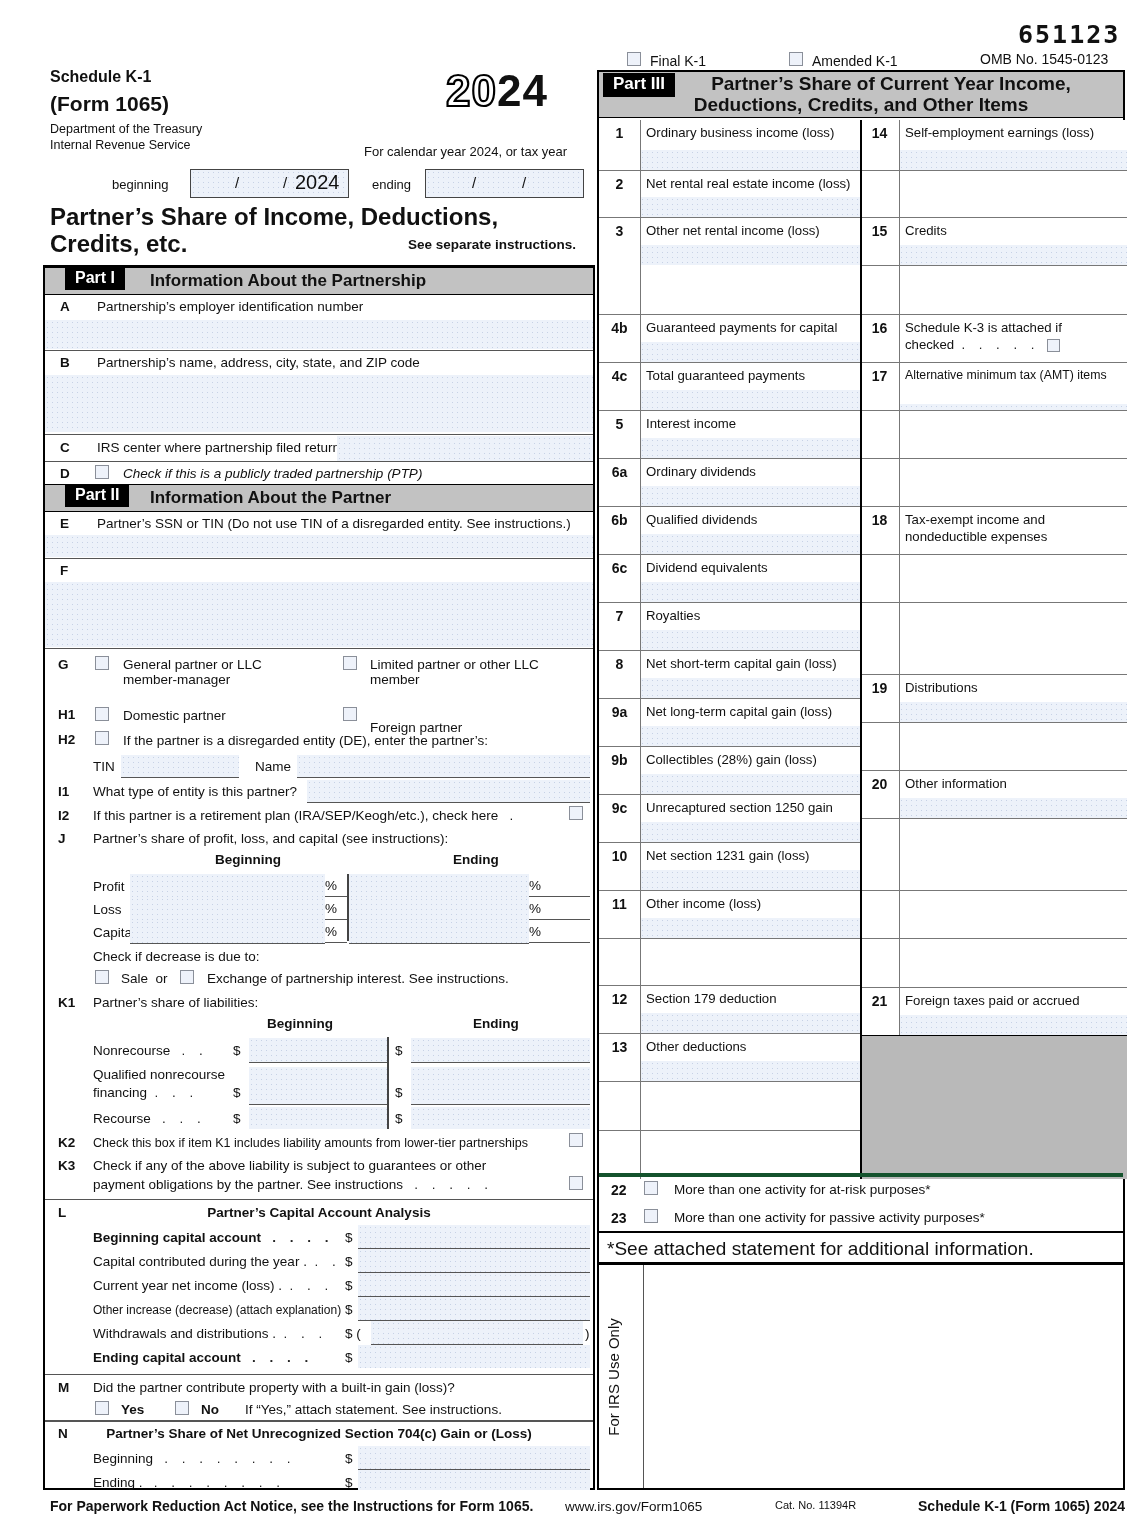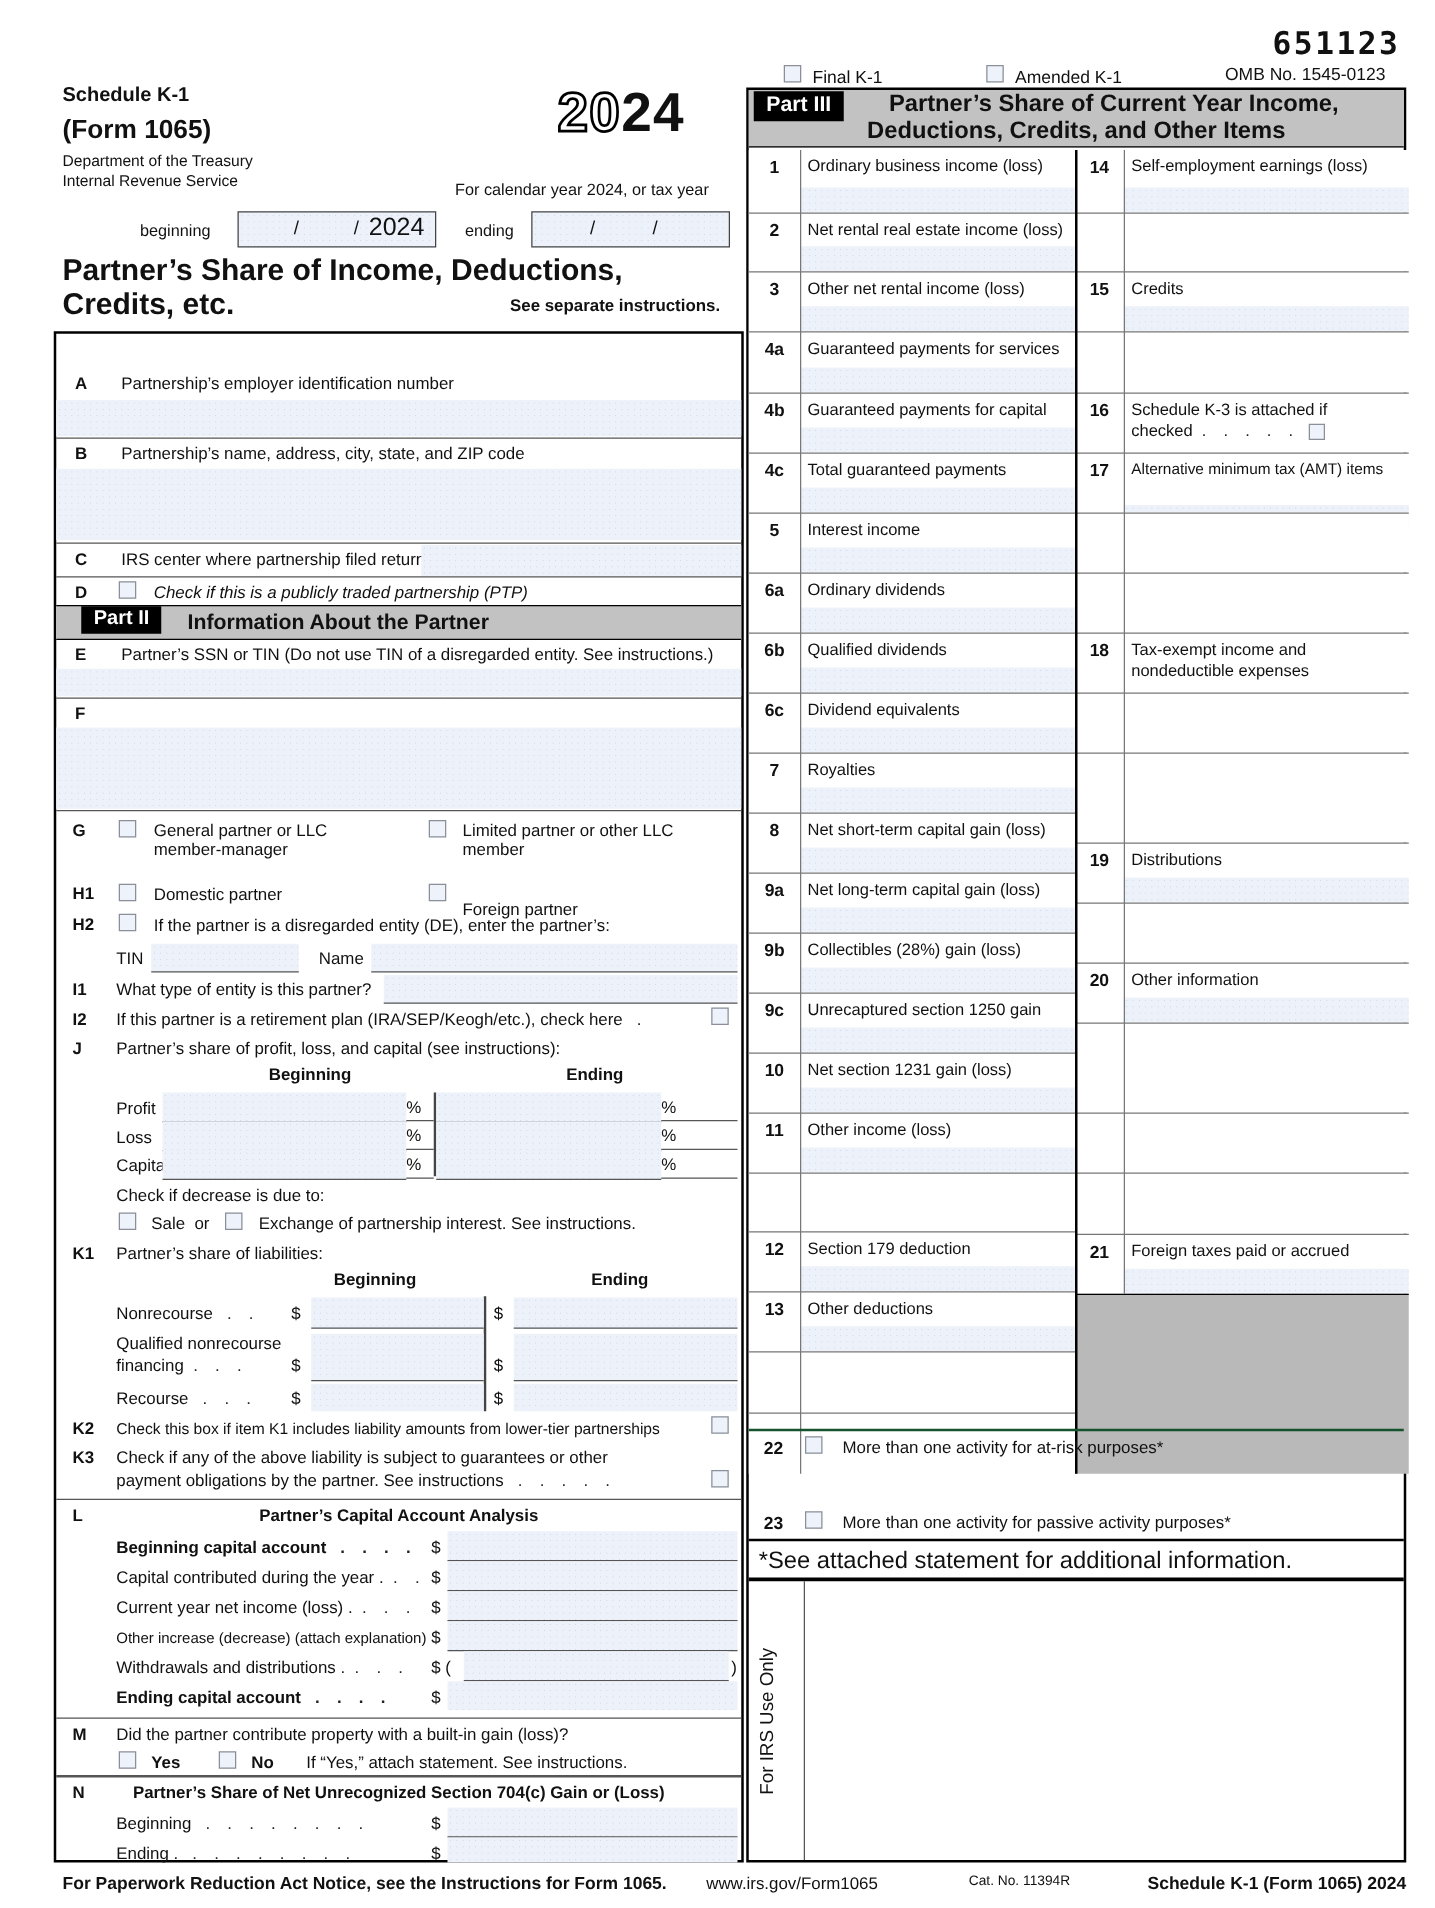--- a/index.html
+++ b/index.html
@@ -57,20 +57,24 @@
 
   <div class="abs" style="left:1018px;top:20px;font-size:25px;font-weight:600;font-family:'DejaVu Sans Mono',monospace;letter-spacing:2px;">651123</div>
   <span class="cb abs" style="left:627px;top:52px;"></span>
   <div class="abs" style="left:650px;top:53px;font-size:14px;">Final K-1</div>
   <span class="cb abs" style="left:789px;top:52px;"></span>
   <div class="abs" style="left:812px;top:53px;font-size:14px;">Amended K-1</div>
   <div class="abs" style="left:980px;top:51px;font-size:14px;">OMB No. 1545-0123</div>
 
   <div class="abs" style="left:43px;top:265px;width:552px;height:1225px;border:2px solid #000;box-sizing:border-box;">
 
+    <div class="bar abs" style="left:0;top:0;width:100%;height:26px;">
+      <span class="pbox abs" style="left:20px;top:0;font-size:16px;">Part I</span>
+      <span class="abs b" style="left:105px;top:3px;font-size:17px;">Information About the Partnership</span>
+    </div>
 
     <div class="abs b lbl" style="left:15px;top:32px;">A</div>
     <div class="abs lbl" style="left:52px;top:32px;">Partnership’s employer identification number</div>
     <div class="abs fill" style="left:0px;top:53px;right:0px;height:29px;"></div>
     <div class="hline" style="left:0;top:83px;width:100%;"></div>
 
     <div class="abs b lbl" style="left:15px;top:88px;">B</div>
     <div class="abs lbl" style="left:52px;top:88px;">Partnership’s name, address, city, state, and ZIP code</div>
     <div class="abs fill" style="left:0px;top:108px;right:0px;height:57px;"></div>
     <div class="hline" style="left:0;top:167px;width:100%;"></div>
@@ -258,25 +262,20 @@
     <div class="p3row" style="top:98px;width:261px;height:47px;">
         <span class="p3num">2</span>
         <span class="p3lab">Net rental real estate income (loss)</span>
         <span class="p3val fill"></span>
       </div>
     <div class="p3row" style="top:145px;width:261px;height:48px;">
         <span class="p3num">3</span>
         <span class="p3lab">Other net rental income (loss)</span>
         <span class="p3val fill"></span>
       </div>
-    <div class="p3row" style="top:193px;width:261px;height:49px;">
-        <span class="p3num">4a</span>
-        <span class="p3lab">Guaranteed payments for services</span>
-        <span class="p3val fill"></span>
-      </div>
     <div class="p3row" style="top:242px;width:261px;height:48px;">
         <span class="p3num">4b</span>
         <span class="p3lab">Guaranteed payments for capital</span>
         <span class="p3val fill"></span>
       </div>
     <div class="p3row" style="top:290px;width:261px;height:48px;">
         <span class="p3num">4c</span>
         <span class="p3lab">Total guaranteed payments</span>
         <span class="p3val fill"></span>
       </div>
@@ -396,21 +395,21 @@
         <span class="p3num" style="width:39px;">21</span>
         <span class="p3lab" style="left:45px;">Foreign taxes paid or accrued</span>
         <span class="p3val fill" style="left:39px;"></span>
       </div>
     <div class="p3row" style="left:261px;top:963px;width:267px;height:144px;background:#b9b9b9;border-top:1.5px solid #000;"></div>
 
     <div class="vline" style="left:41px;top:48px;height:1059px;"></div>
     <div class="vline" style="left:261px;top:48px;height:1059px;width:2px;background:#000;"></div>
     <div class="vline" style="left:300px;top:48px;height:915px;"></div>
 
-    <div class="abs" style="left:0;top:1071px;width:100%;height:26px;border-top:2px solid #14532d;box-sizing:border-box;padding-left:39px;">
+    <div class="abs" style="left:0;top:1101px;width:100%;height:26px;border-top:4px solid #14532d;box-sizing:border-box;padding-left:39px;">
       <span class="abs b" style="left:12px;top:5px;font-size:14px;">22</span>
       <span class="cb abs" style="left:45px;top:4px;"></span>
       <span class="abs" style="left:75px;top:5px;font-size:13.5px;">More than one activity for at-risk purposes*</span>
     </div>
     <div class="abs" style="left:0;top:1133px;width:100%;height:26px;box-sizing:border-box;">
       <span class="abs b" style="left:12px;top:5px;font-size:14px;">23</span>
       <span class="cb abs" style="left:45px;top:4px;"></span>
       <span class="abs" style="left:75px;top:5px;font-size:13.5px;">More than one activity for passive activity purposes*</span>
     </div>
 

